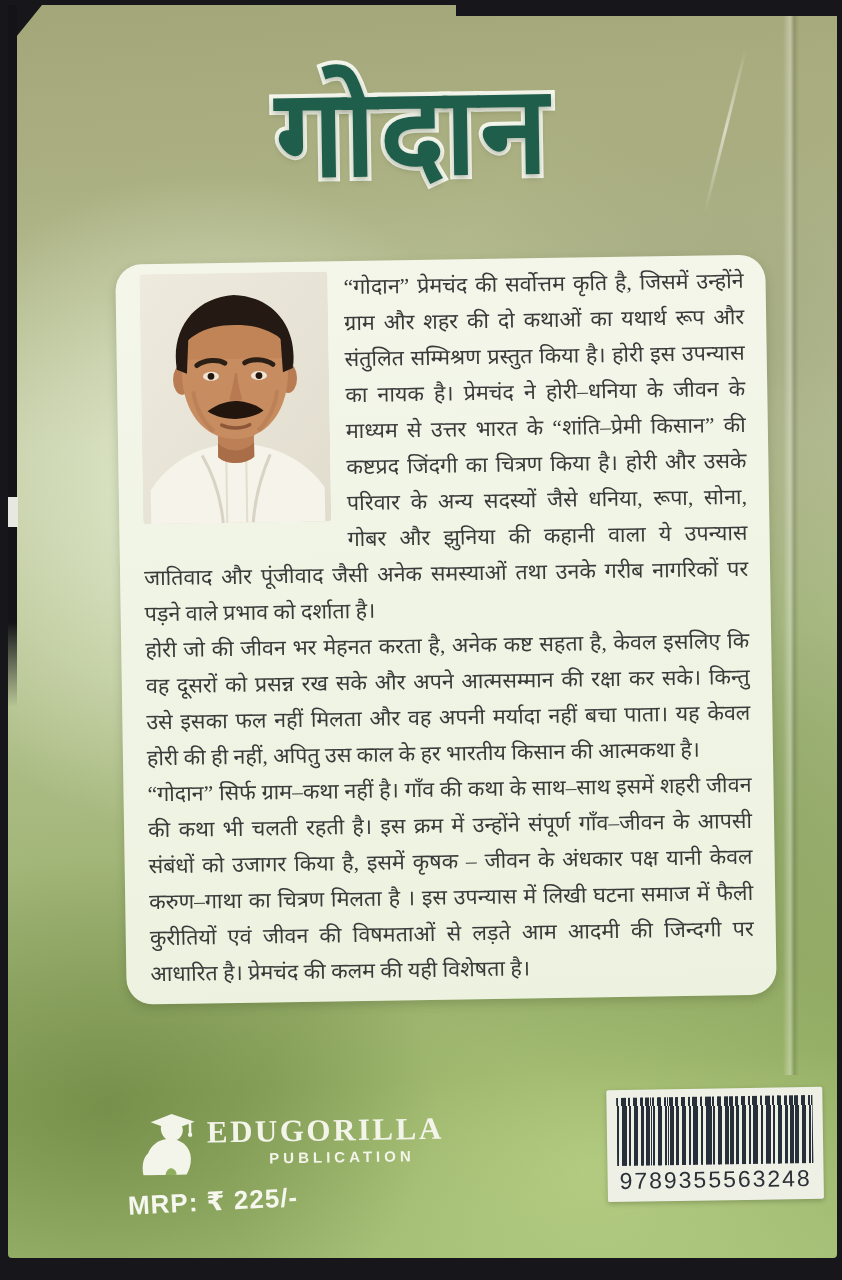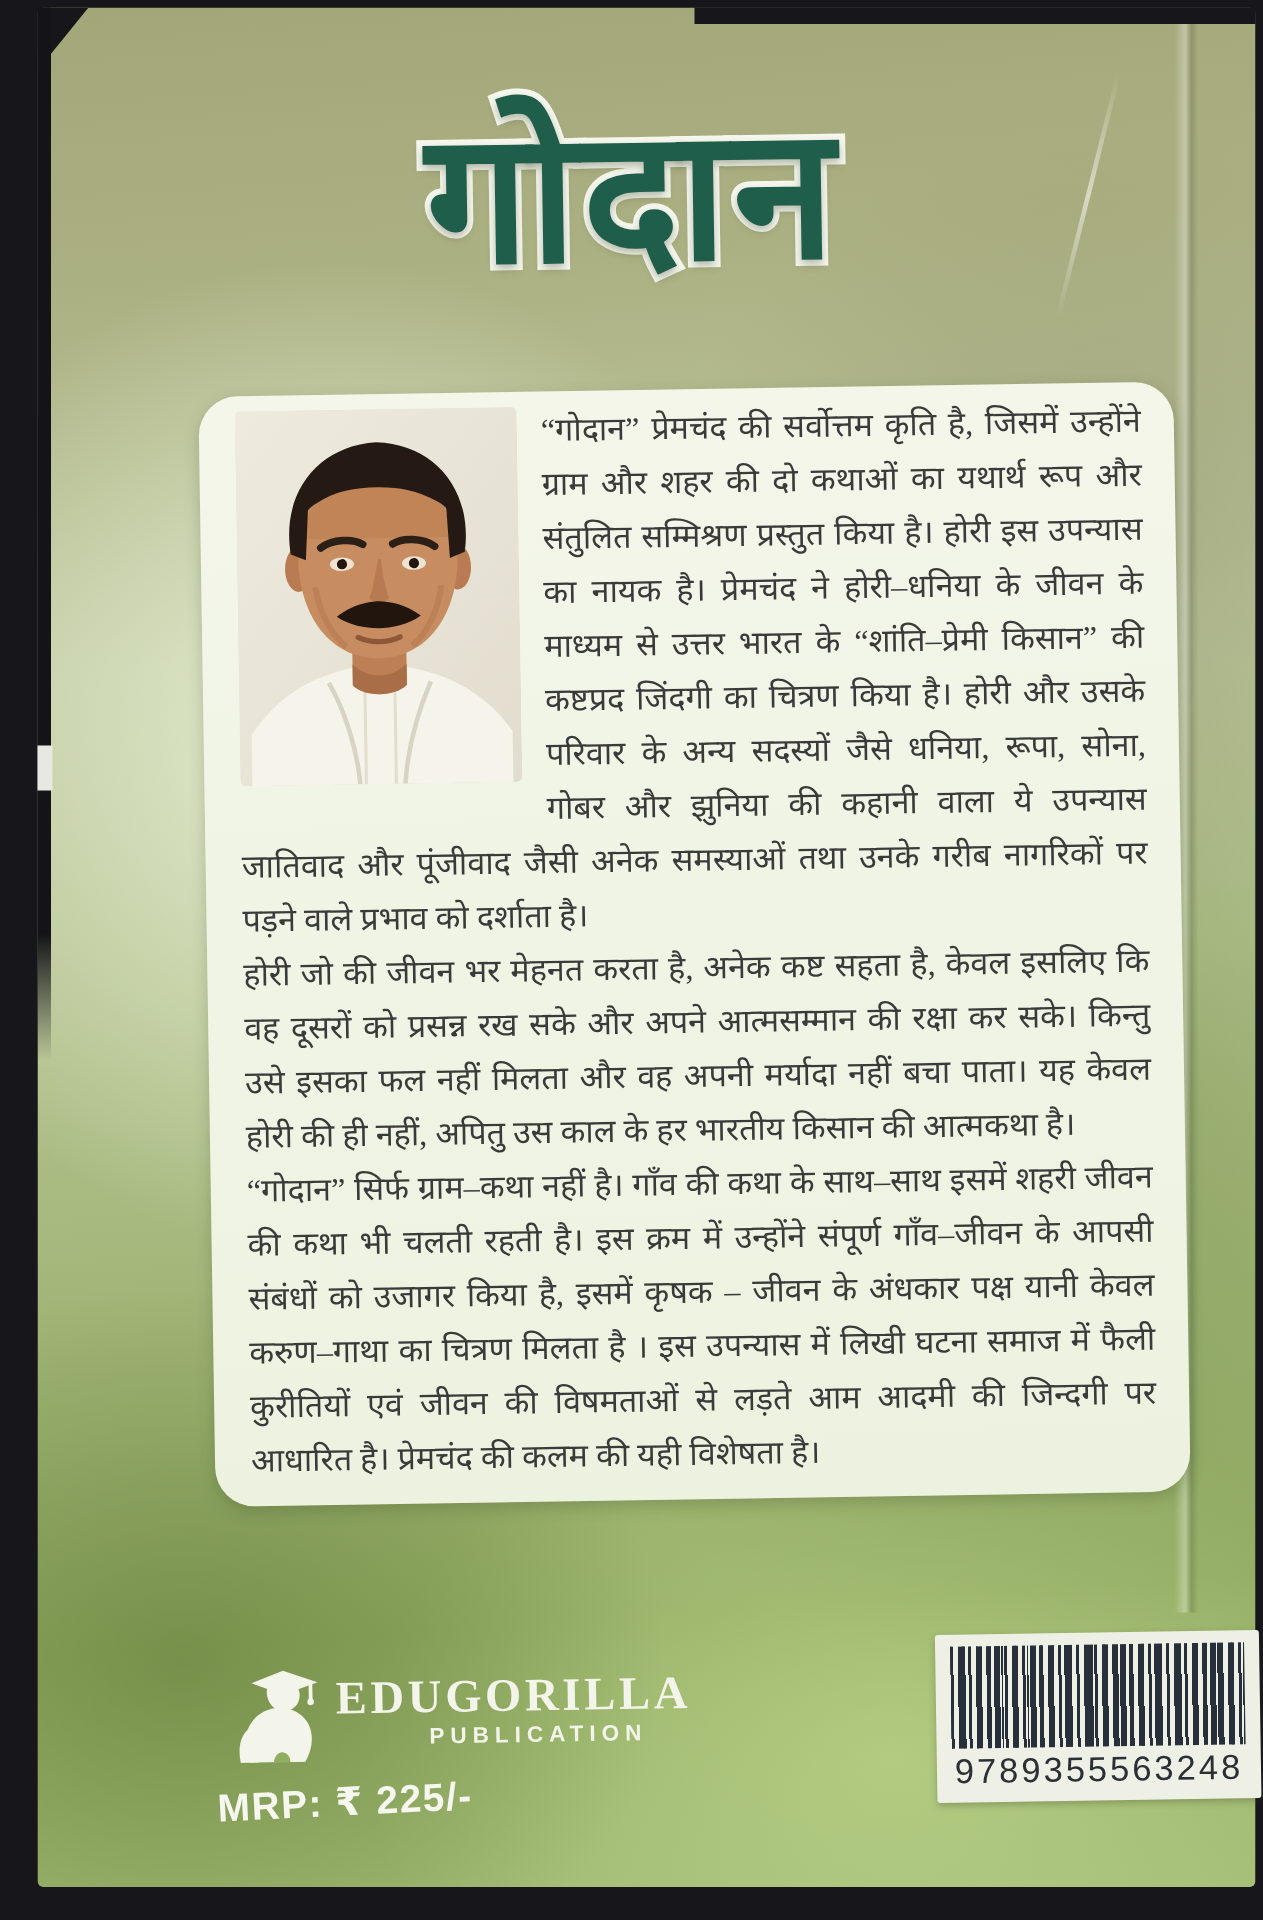--- a/index.html
+++ b/index.html
@@ -2,21 +2,21 @@
 <html><head>
 <meta charset="utf-8">
 <style>
   * { margin:0; padding:0; box-sizing:border-box; }
   html,body { width:842px; height:1280px; overflow:hidden; }
   body {
     background:#17171b;
     font-family:"Liberation Serif","DejaVu Serif",serif;
     position:relative;
   }
-  .photo-frame { position:absolute; inset:0;margin-left:17px; }
+  .photo-frame { position:absolute; inset:0; }
 
   
   .cover {
     position:absolute; left:8px; top:5px; right:5px; bottom:22px;
     background:
       radial-gradient(55% 38% at 24% 40%, rgba(230,238,212,.9), rgba(230,238,212,0) 70%),
       radial-gradient(50% 30% at 88% 28%, rgba(148,150,112,.55), transparent 72%),
       radial-gradient(60% 40% at 80% 60%, rgba(108,138,68,.42), transparent 70%),
       radial-gradient(55% 28% at 12% 88%, rgba(96,122,56,.55), transparent 72%),
       radial-gradient(60% 28% at 70% 93%, rgba(194,218,142,.6), transparent 72%),

